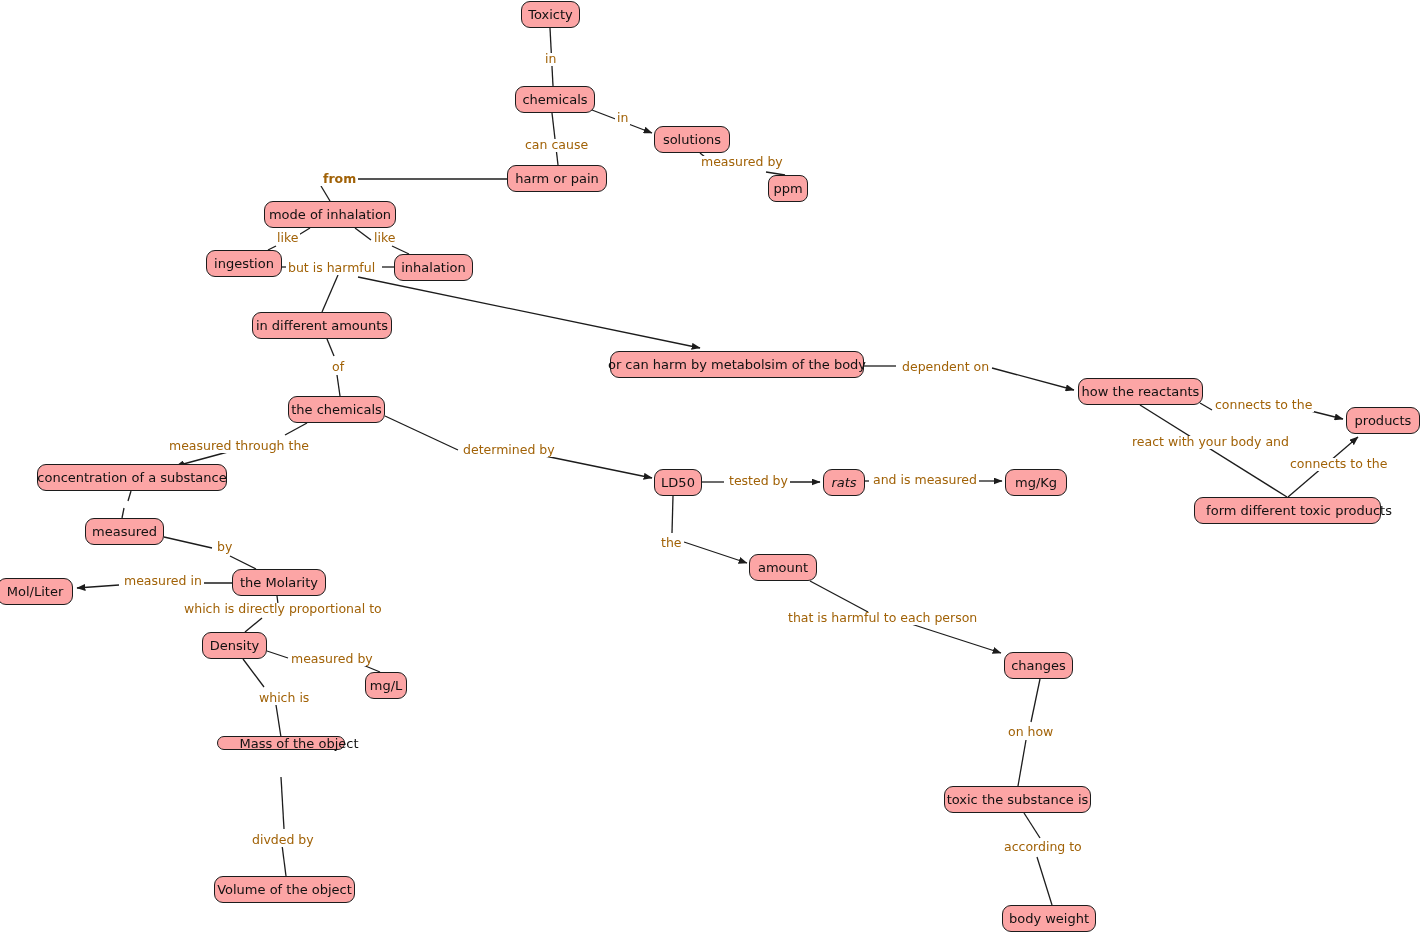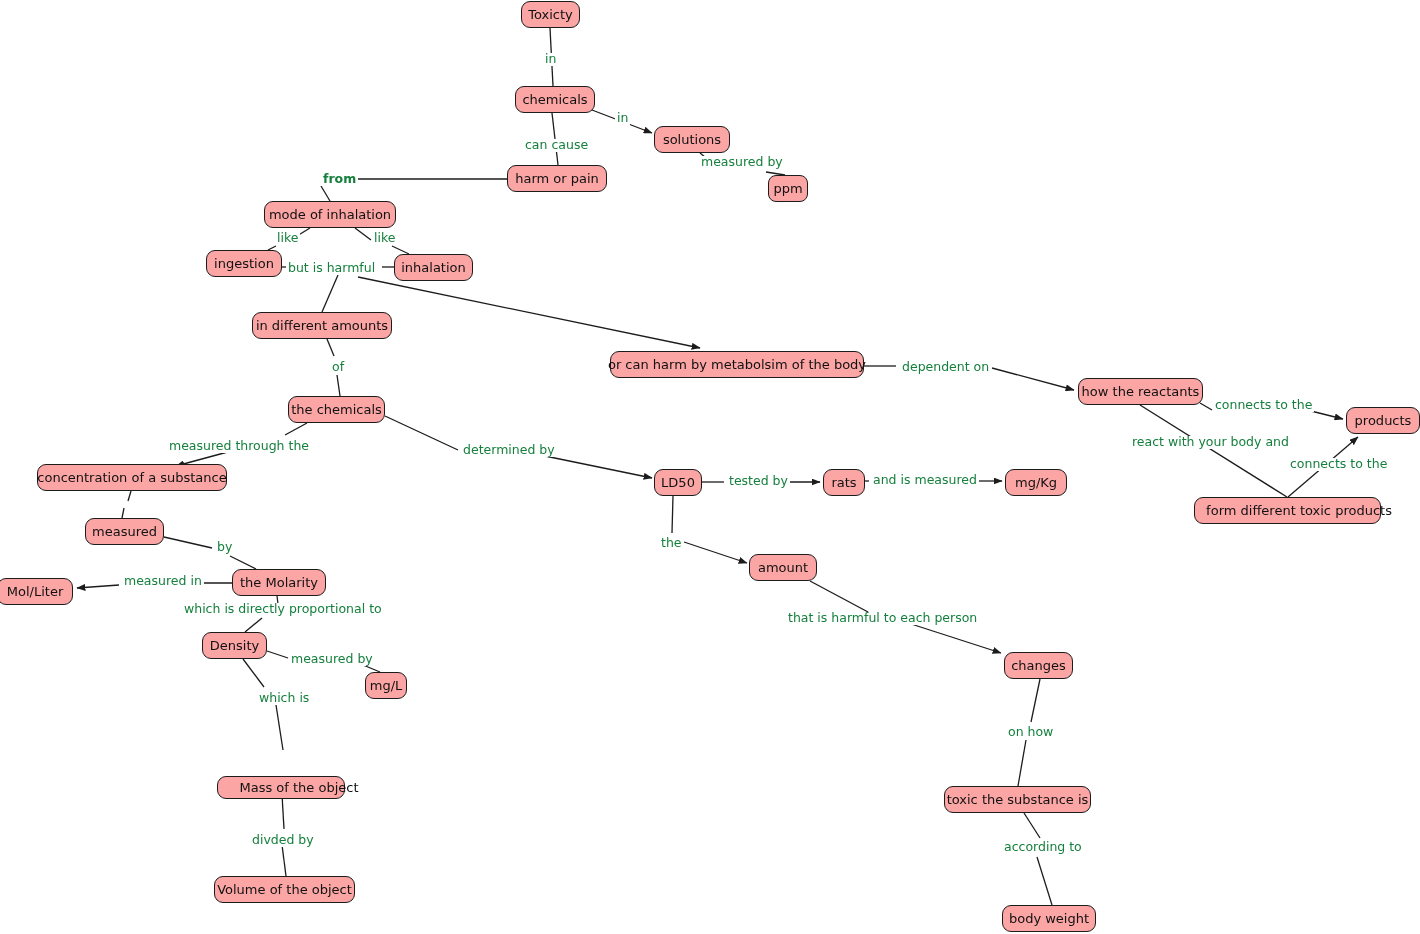--- a/index.html
+++ b/index.html
@@ -39,21 +39,21 @@
     display: flex;
     align-items: center;
     justify-content: center;
     white-space: nowrap;
     padding: 0 9px;
     height: 27px;
     z-index: 3;
   }
   .elabel {
     position: absolute;
-    color: #15803d;
+    color: #a16207;
     font-family: "DejaVu Sans", sans-serif;
     font-size: 12.5px;
     line-height: 1;
     white-space: nowrap;
     background: #ffffff;
     padding: 0 2px;
     z-index: 2;
   }
 </style>
 </head>
@@ -168,24 +168,24 @@
       <div class="node" style="left: 610px; top: 351px; width: 254px; height: 27px;">or can harm by metabolsim of the body</div>
       <div class="node" style="left: 1078px; top: 378px; width: 125px; height: 27px;">how the reactants</div>
       <div class="node" style="left: 1346px; top: 407px; width: 74px; height: 27px;">products</div>
       <div class="node" style="left: 1194px; top: 497px; width: 187px; height: 27px; padding-left: 32px;">form different toxic products</div>
       <div class="node" style="left: 37px; top: 464px; width: 190px; height: 27px;">concentration of a substance</div>
       <div class="node" style="left: 85px; top: 518px; width: 79px; height: 27px;">measured</div>
       <div class="node" style="left: 232px; top: 569px; width: 94px; height: 27px;">the Molarity</div>
       <div class="node" style="left: -3px; top: 578px; width: 76px; height: 27px;">Mol/Liter</div>
       <div class="node" style="left: 202px; top: 632px; width: 65px; height: 27px;">Density</div>
       <div class="node" style="left: 365px; top: 672px; width: 42px; height: 27px;">mg/L</div>
-      <div class="node" style="left: 217px; top: 776px; width: 128px; height: 23px; padding-left: 45px;">Mass of the object</div>
+      <div class="node" style="left: 217px; top: 736px; width: 128px; height: 14px; padding-left: 45px;">Mass of the object</div>
       <div class="node" style="left: 214px; top: 876px; width: 141px; height: 27px;">Volume of the object</div>
       <div class="node" style="left: 654px; top: 469px; width: 48px; height: 27px;">LD50</div>
-      <div class="node" style="left: 823px; top: 469px; width: 42px; height: 27px;">rats</div>
+      <div class="node" style="left: 823px; top: 469px; width: 42px; height: 27px; font-style: italic;">rats</div>
       <div class="node" style="left: 1005px; top: 469px; width: 62px; height: 27px;">mg/Kg</div>
       <div class="node" style="left: 749px; top: 554px; width: 68px; height: 27px;">amount</div>
       <div class="node" style="left: 1004px; top: 652px; width: 69px; height: 27px;">changes</div>
       <div class="node" style="left: 944px; top: 786px; width: 147px; height: 27px;">toxic the substance is</div>
       <div class="node" style="left: 1002px; top: 905px; width: 94px; height: 27px;">body weight</div>
     </div>
 
 </div>
 
 </body></html>

